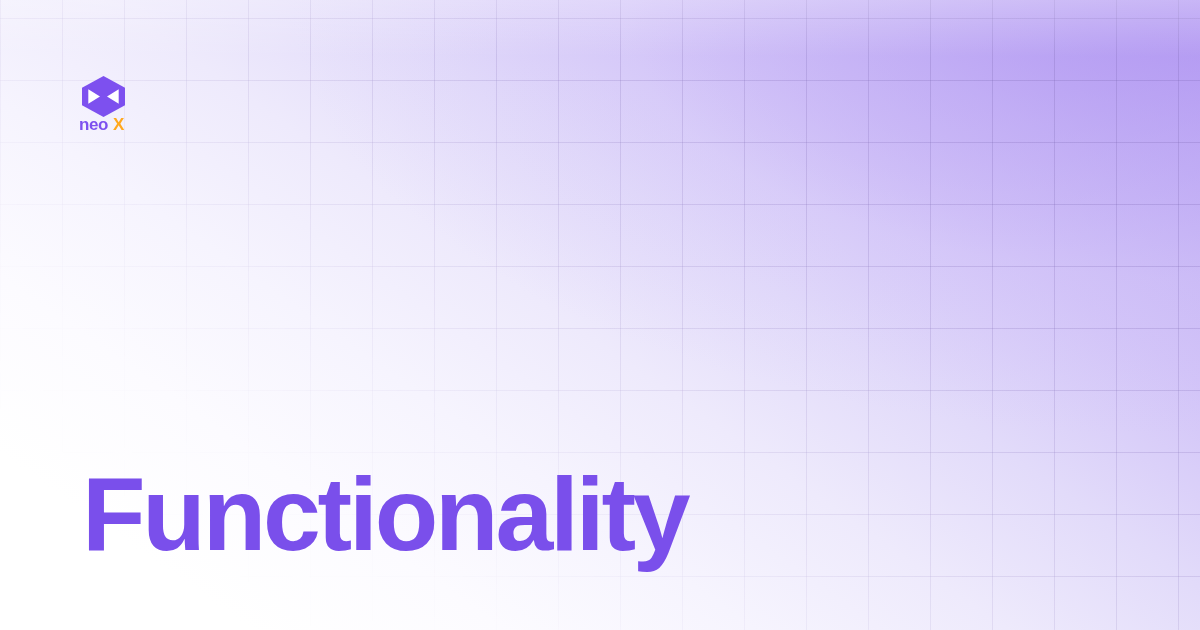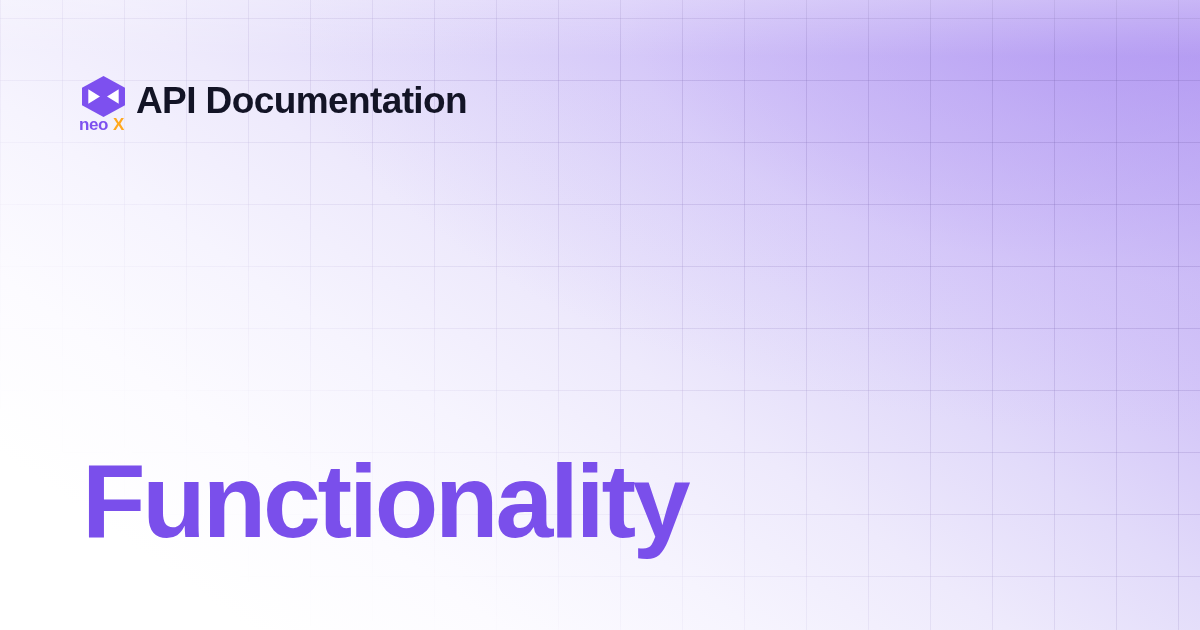--- a/index.html
+++ b/index.html
@@ -122,21 +122,21 @@
     line-height: 1;
     white-space: nowrap;
     padding-bottom: 6px;
   }
 
   
 
   .main-title {
     position: absolute;
     left: 82px;
-    top: 443px;
+    top: 456px;
     font-size: 104px;
     font-weight: bold;
     letter-spacing: -3.2px;
     line-height: 1.12;
     color: #7a4feb;
     white-space: nowrap;
   }
 </style>
 </head>
 <body>
@@ -159,18 +159,17 @@
           <path d="M10.3 13.0 L40.7 13.0 L25.5 20.4 Z" fill="#7d50ef"></path>
           <path d="M10.3 32.0 L40.7 32.0 L25.5 24.6 Z" fill="#7d50ef"></path>
         </g>
         <g>
           <text x="1" y="56" font-family="'Liberation Sans', sans-serif" font-size="17" font-weight="bold" letter-spacing="-0.4" fill="#7d50ef">neo</text>
           <text x="35" y="56" font-family="'Liberation Sans', sans-serif" font-size="17" font-weight="bold" letter-spacing="-0.4" fill="#ffa81f">X</text>
         </g>
       </svg>
     </span>
 
-    <span class="header-title">API Documentation</span>
   </div>
 
   <h1 class="main-title">Functionality</h1>
 
 </div>
 
 </body></html>

